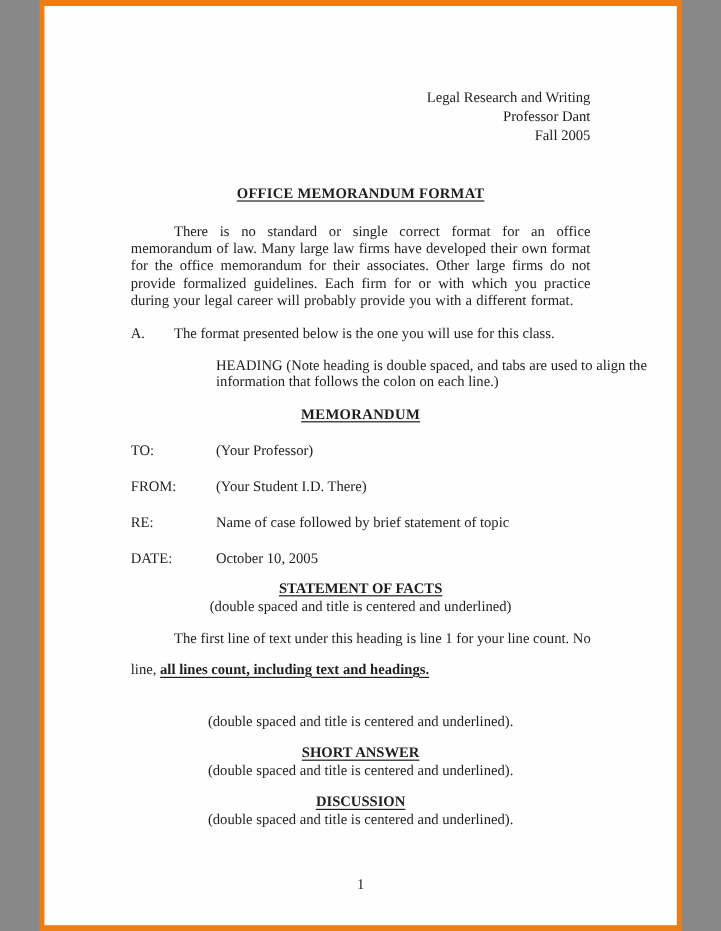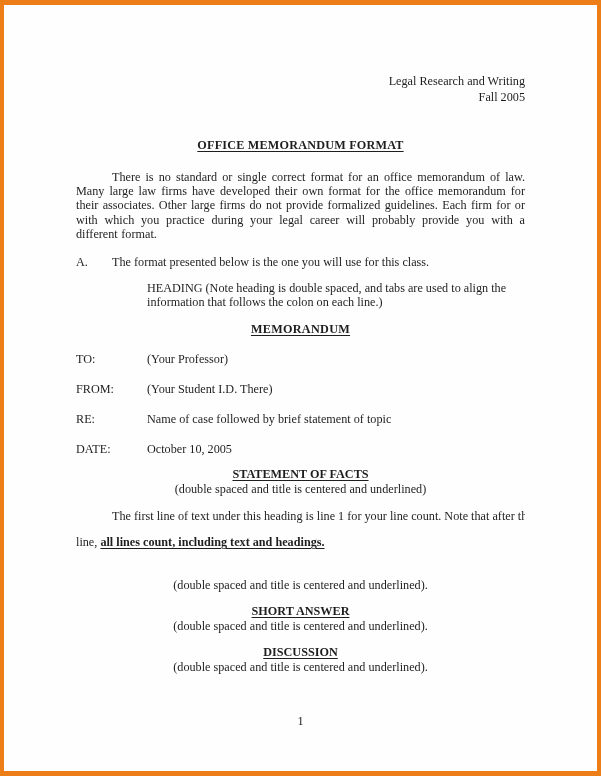--- a/index.html
+++ b/index.html
@@ -1,20 +1,20 @@
 <!DOCTYPE html>
 <html><head>
 <meta charset="utf-8">
 <style>
   html, body { margin: 0; padding: 0; }
   body { background: #888; font-family: "Liberation Serif", "DejaVu Serif", serif; }
 
   .viewport {
     position: relative;
-    width: 601px;
+    width: 535px;
     height: 776px;
     margin: 0 auto;
     background: #ED7D17;           
     overflow: hidden;
   }
   .page {
     position: absolute;
     top: 5px; left: 4px; right: 4px; bottom: 5px;
     background: #FEFEFE;
     color: #1E1E1E;
@@ -103,20 +103,21 @@
   }
 </style>
 </head>
 <body>
 
 <div class="viewport">
   <div class="page">
 
     <div class="course-header">
       <div>Legal Research and Writing</div>
+      <div>Professor Dant</div>
       <div>Fall 2005</div>
     </div>
 
     <div class="doc-title">
       <span class="u">OFFICE MEMORANDUM FORMAT</span>
     </div>
 
     <p class="intro">There is no standard or single correct format for an office memorandum of law.  Many large law firms have developed their own format for the office memorandum for their associates.  Other large firms do not provide formalized guidelines.  Each firm for or with which you practice during your legal career will probably provide you with a different format.</p>
 
     <div class="item-a">

